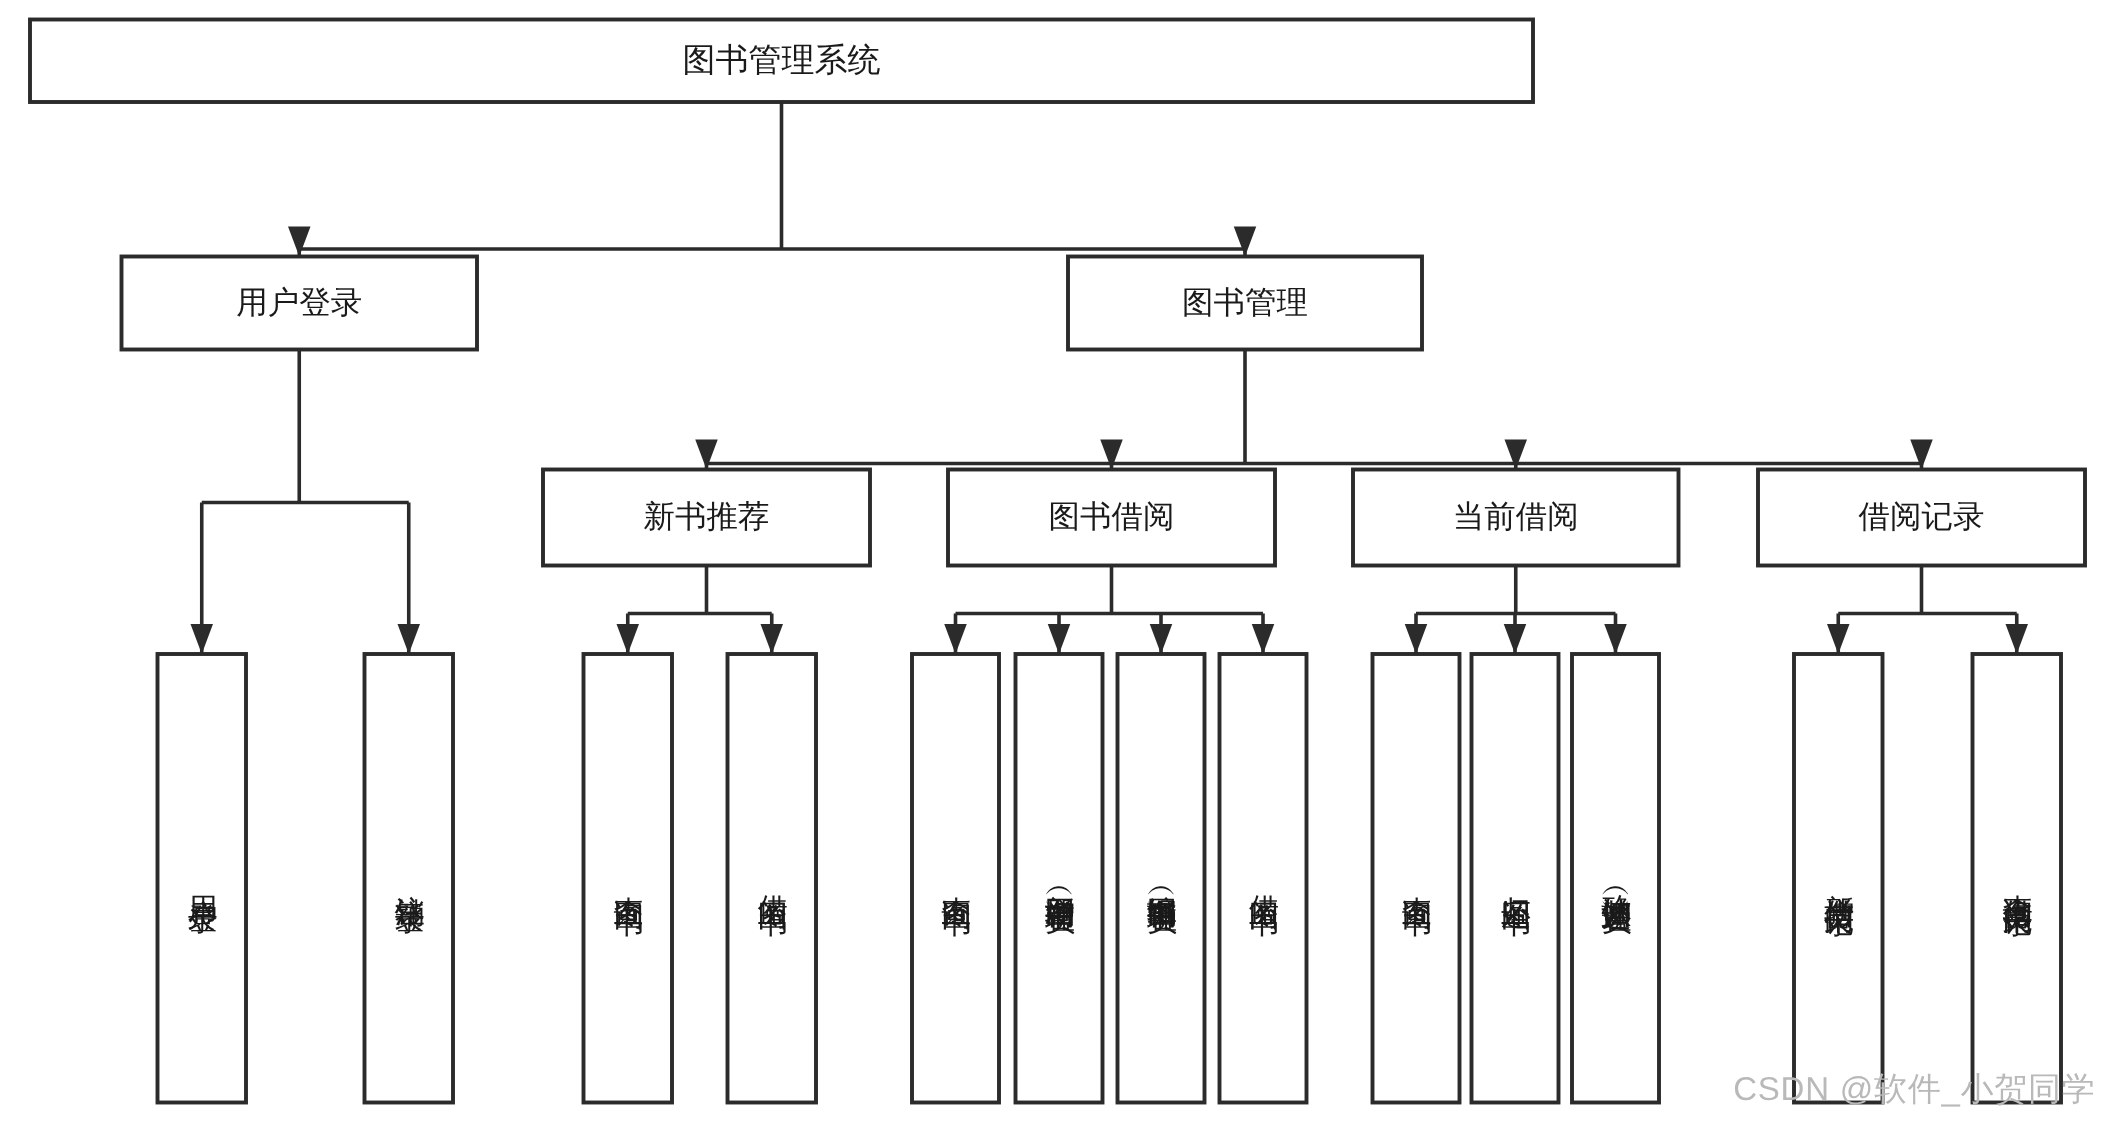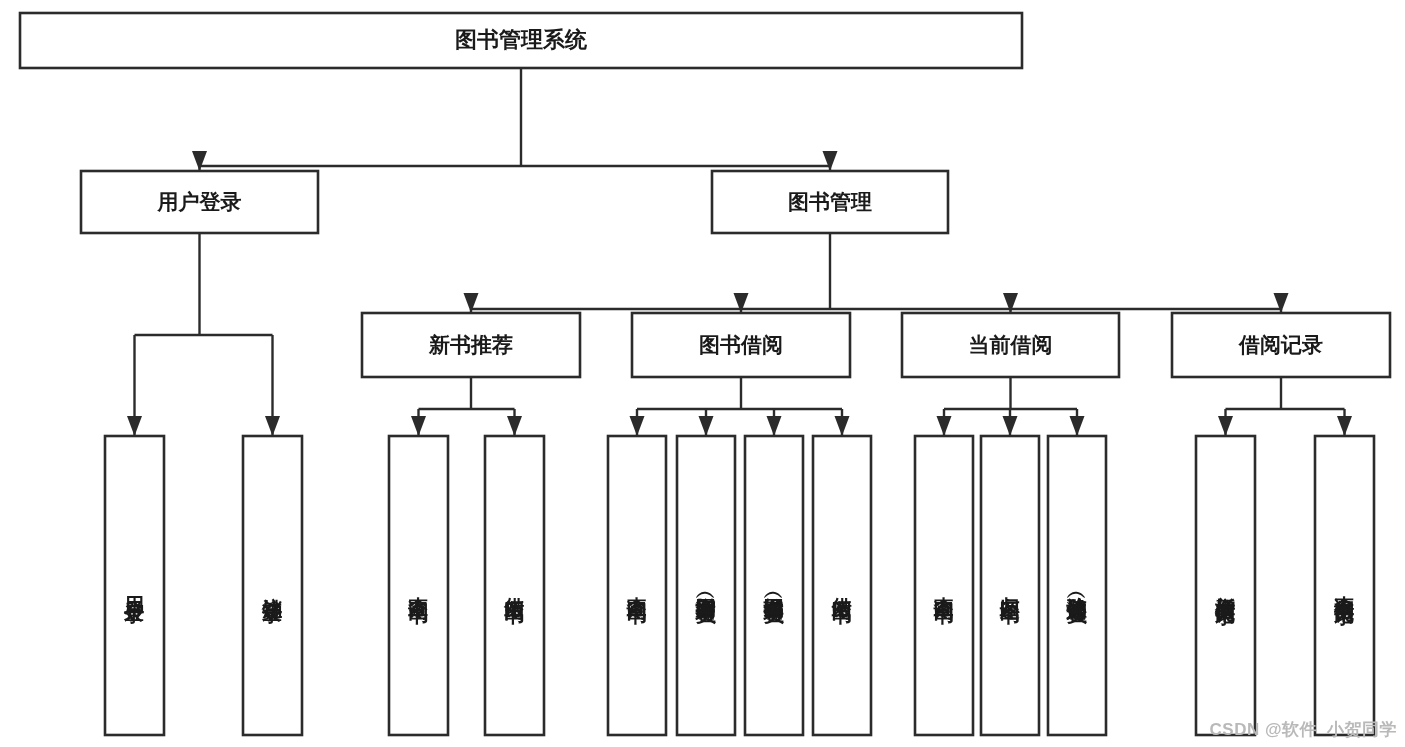--- a/index.html
+++ b/index.html
@@ -11,21 +11,20 @@
     width: 1405px;
     height: 747px;
     font-family: "Liberation Sans", "DejaVu Sans", sans-serif;
     overflow: hidden;
     position: relative;
   }
   #diagram-root {
     position: relative;
     width: 1405px;
     height: 747px;
-    font-weight: bold;
   }
   svg#diagram-svg {
     position: absolute;
     left: 0;
     top: 0;
     width: 1405px;
     height: 747px;
     display: block;
   }
   .node-box {
@@ -69,21 +68,21 @@
     justify-content: center;
     text-align: center;
     pointer-events: none;
     user-select: none;
   }
   .watermark {
     position: absolute;
     right: 8px;
     bottom: 6px;
     font-family: "Liberation Sans", "DejaVu Sans", sans-serif;
-    font-size: 17px;
+    font-size: 22px;
     color: #b9b9b9;
     letter-spacing: 0.5px;
     white-space: nowrap;
     pointer-events: none;
   }
 </style>
 </head>
 <body>
 
 <div id="diagram-root">

